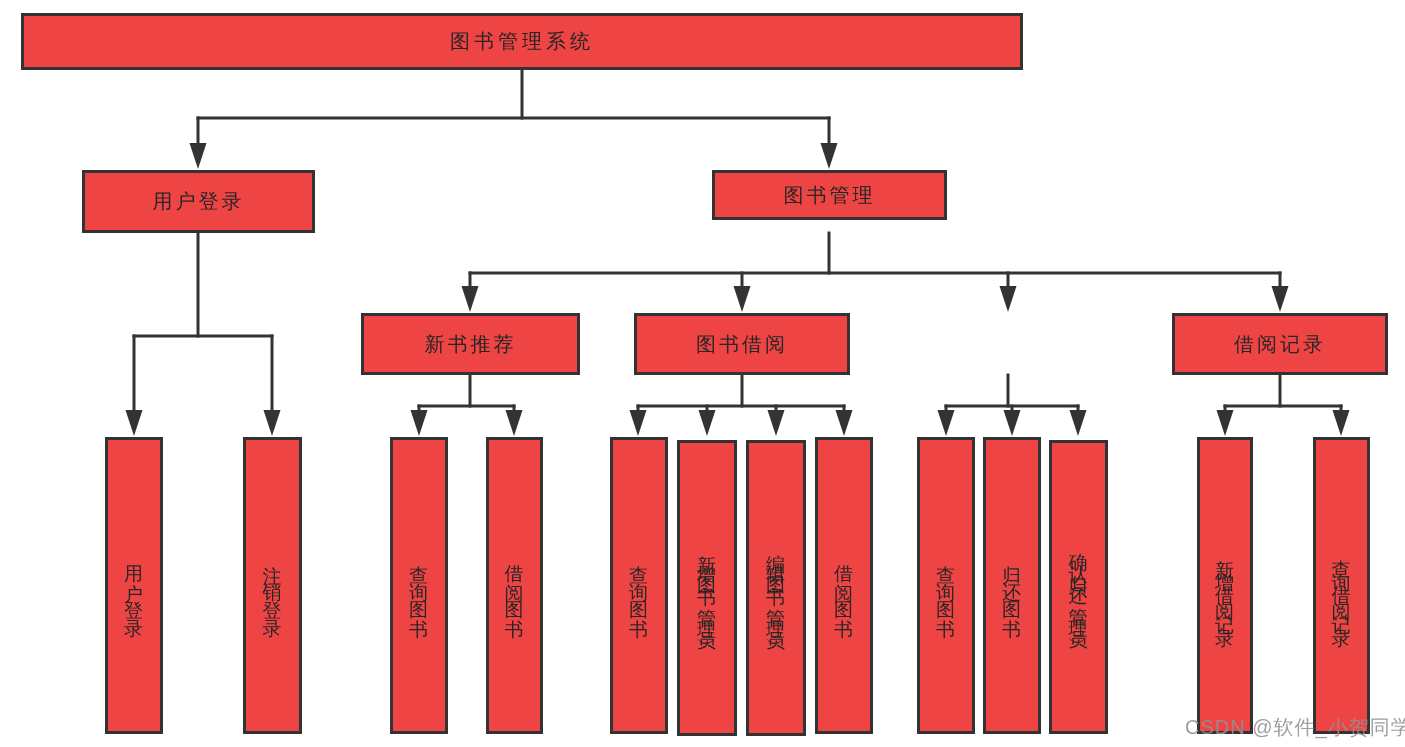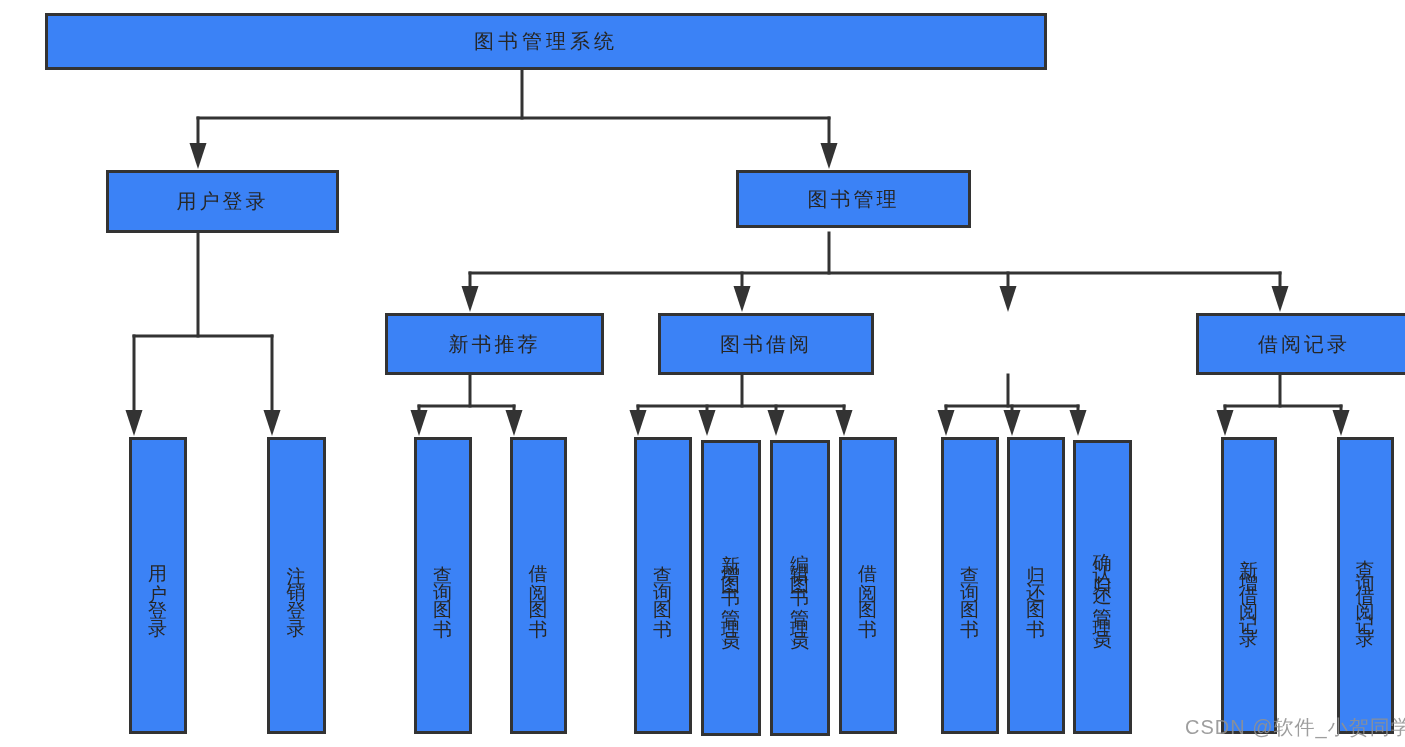--- a/index.html
+++ b/index.html
@@ -20,28 +20,27 @@
   #connectors {
     position: absolute;
     left: 0; top: 0;
     width: 1405px;
     height: 747px;
     z-index: 1;
   }
   .box {
     position: absolute;
     box-sizing: border-box;
-    background: #3b82f6;
+    background: #ef4444;
     border: 3px solid #333333;
     display: flex;
     align-items: center;
     justify-content: center;
     color: #262626;
     z-index: 2;
-    margin-left: 24px;
   }
   .hlabel {
     font-size: 20px;
     letter-spacing: 3px;
     white-space: nowrap;
   }
   .root .hlabel { letter-spacing: 4px; }
   .vlabel {
     writing-mode: vertical-rl;
     text-orientation: mixed;
@@ -137,21 +136,21 @@
     </g>
   </svg>
 
   <div class="box root" style="left:21px; top:13px; width:1002px; height:57px;">
     <span class="hlabel">图书管理系统</span>
   </div>
 
   <div class="box" style="left:82px; top:170px; width:233px; height:63px;">
     <span class="hlabel">用户登录</span>
   </div>
-  <div class="box" style="left:712px; top:170px; width:235px; height:58px;">
+  <div class="box" style="left:712px; top:170px; width:235px; height:50px;">
     <span class="hlabel">图书管理</span>
   </div>
 
   <div class="box" style="left:634px; top:313px; width:216px; height:62px;">
     <span class="hlabel">图书借阅</span>
   </div>
   <div class="box" style="left:361px; top:313px; width:219px; height:62px;">
     <span class="hlabel">新书推荐</span>
   </div>
   <div class="box" style="left:1172px; top:313px; width:216px; height:62px;">

